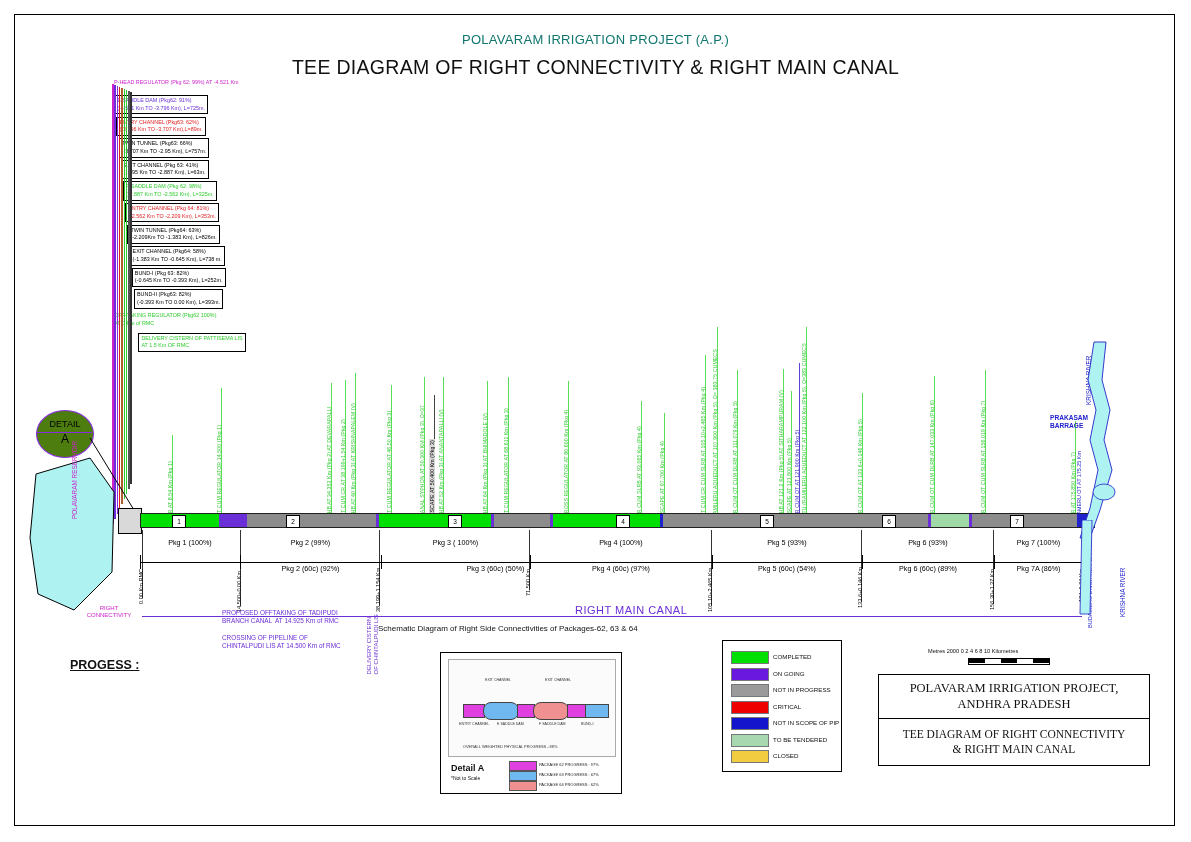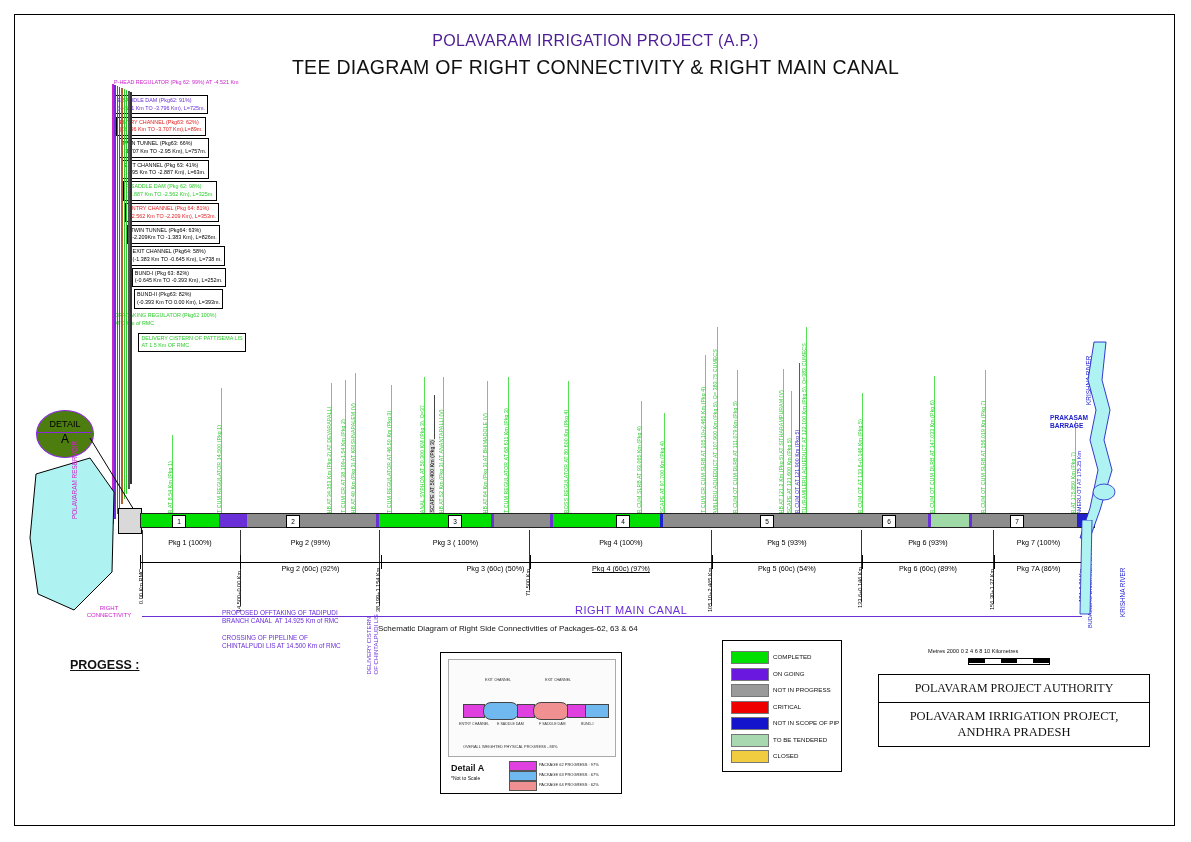--- a/index.html
+++ b/index.html
@@ -1,20 +1,20 @@
 <!DOCTYPE html>
 <html><head>
 <meta charset="utf-8">
 <style>
   html,body{margin:0;padding:0;background:#fff;}
   body{width:1191px;height:842px;font-family:"Liberation Sans",sans-serif;overflow:hidden;}
   #sheet{position:relative;width:1191px;height:842px;background:#fff;}
   .frame{position:absolute;left:14px;top:14px;width:1161px;height:812px;border:1.5px solid #000;box-sizing:border-box;}
   .abs{position:absolute;}
-  .t-title1{left:0;right:0;top:32px;text-align:center;font-size:16px;color:#4c1d95;letter-spacing:.3px;}
+  .t-title1{left:0;right:0;top:32px;text-align:center;font-size:13px;color:#0f766e;letter-spacing:.3px;}
   .t-title2{left:0;right:0;top:56px;text-align:center;font-size:19.5px;color:#111;letter-spacing:.3px;}
 
   
   .annbox{position:absolute;font-size:5.4px;line-height:1.42;padding:1px 2px;box-sizing:border-box;white-space:nowrap;}
   .annbox.nb{border:none;}
   .annbox.b{border:.8px solid #000;background:transparent;}
 
   
   .rail{position:absolute;width:1.6px;}
 
@@ -272,21 +272,21 @@
       <div class="pkglab" style="left: 240px; width: 141px; top: 564px;">Pkg 2 (60c) (92%)</div>
       <div class="pkglab" style="left: 381px; width: 149px; top: 538px;">Pkg 3 ( 100%)</div>
       <div class="dimline" style="left: 381px; width: 149px; top: 562px;"></div>
       <div class="dimtick" style="left: 381px; top: 555px; height: 14px;"></div>
       <div class="dimtick" style="left: 530px; top: 555px; height: 14px;"></div>
       <div class="pkglab" style="left: 381px; width: 149px; top: 564px; padding-left: 40px;">Pkg 3 (60c) (50%)</div>
       <div class="pkglab" style="left: 530px; width: 182px; top: 538px;">Pkg 4 (100%)</div>
       <div class="dimline" style="left: 530px; width: 182px; top: 562px;"></div>
       <div class="dimtick" style="left: 530px; top: 555px; height: 14px;"></div>
       <div class="dimtick" style="left: 712px; top: 555px; height: 14px;"></div>
-      <div class="pkglab" style="left: 530px; width: 182px; top: 564px; text-decoration: underline;">Pkg 4 (60c) (97%)</div>
+      <div class="pkglab" style="left: 530px; width: 182px; top: 564px;">Pkg 4 (60c) (97%)</div>
       <div class="pkglab" style="left: 712px; width: 150px; top: 538px;">Pkg 5 (93%)</div>
       <div class="dimline" style="left: 712px; width: 150px; top: 562px;"></div>
       <div class="dimtick" style="left: 712px; top: 555px; height: 14px;"></div>
       <div class="dimtick" style="left: 862px; top: 555px; height: 14px;"></div>
       <div class="pkglab" style="left: 712px; width: 150px; top: 564px;">Pkg 5 (60c) (54%)</div>
       <div class="pkglab" style="left: 862px; width: 132px; top: 538px;">Pkg 6 (93%)</div>
       <div class="dimline" style="left: 862px; width: 132px; top: 562px;"></div>
       <div class="dimtick" style="left: 862px; top: 555px; height: 14px;"></div>
       <div class="dimtick" style="left: 994px; top: 555px; height: 14px;"></div>
       <div class="pkglab" style="left: 862px; width: 132px; top: 564px;">Pkg 6 (60c) (89%)</div>
@@ -393,17 +393,18 @@
         <div class="minikey" style="left: 68px; top: 108px; width: 26px; background: rgb(224, 64, 224);"></div>
         <div class="minikeytxt" style="left: 98px; top: 108px;">PACKAGE 62 PROGRESS : 97%</div>
         <div class="minikey" style="left: 68px; top: 118px; width: 26px; background: rgb(112, 184, 240);"></div>
         <div class="minikeytxt" style="left: 98px; top: 118px;">PACKAGE 63 PROGRESS : 67%</div>
         <div class="minikey" style="left: 68px; top: 128px; width: 26px; background: rgb(240, 144, 144);"></div>
         <div class="minikeytxt" style="left: 98px; top: 128px;">PACKAGE 64 PROGRESS : 62%</div>
       </div>
   </div>
 
   <div class="tb">
-    <div class="tbrow" style="padding:6px 4px;font-size:12px;">POLAVARAM PROJECT AUTHORITY</div>
     <div class="tbrow" style="padding:6px 4px;font-size:12.5px;line-height:1.25;white-space:pre;">POLAVARAM IRRIGATION PROJECT,
 ANDHRA PRADESH</div>
+    <div class="tbrow" style="padding:8px 4px;font-size:11.5px;line-height:1.3;white-space:pre;">TEE DIAGRAM OF RIGHT CONNECTIVITY
+&amp; RIGHT MAIN CANAL</div>
   </div>
 </div>
 
 </body></html>

